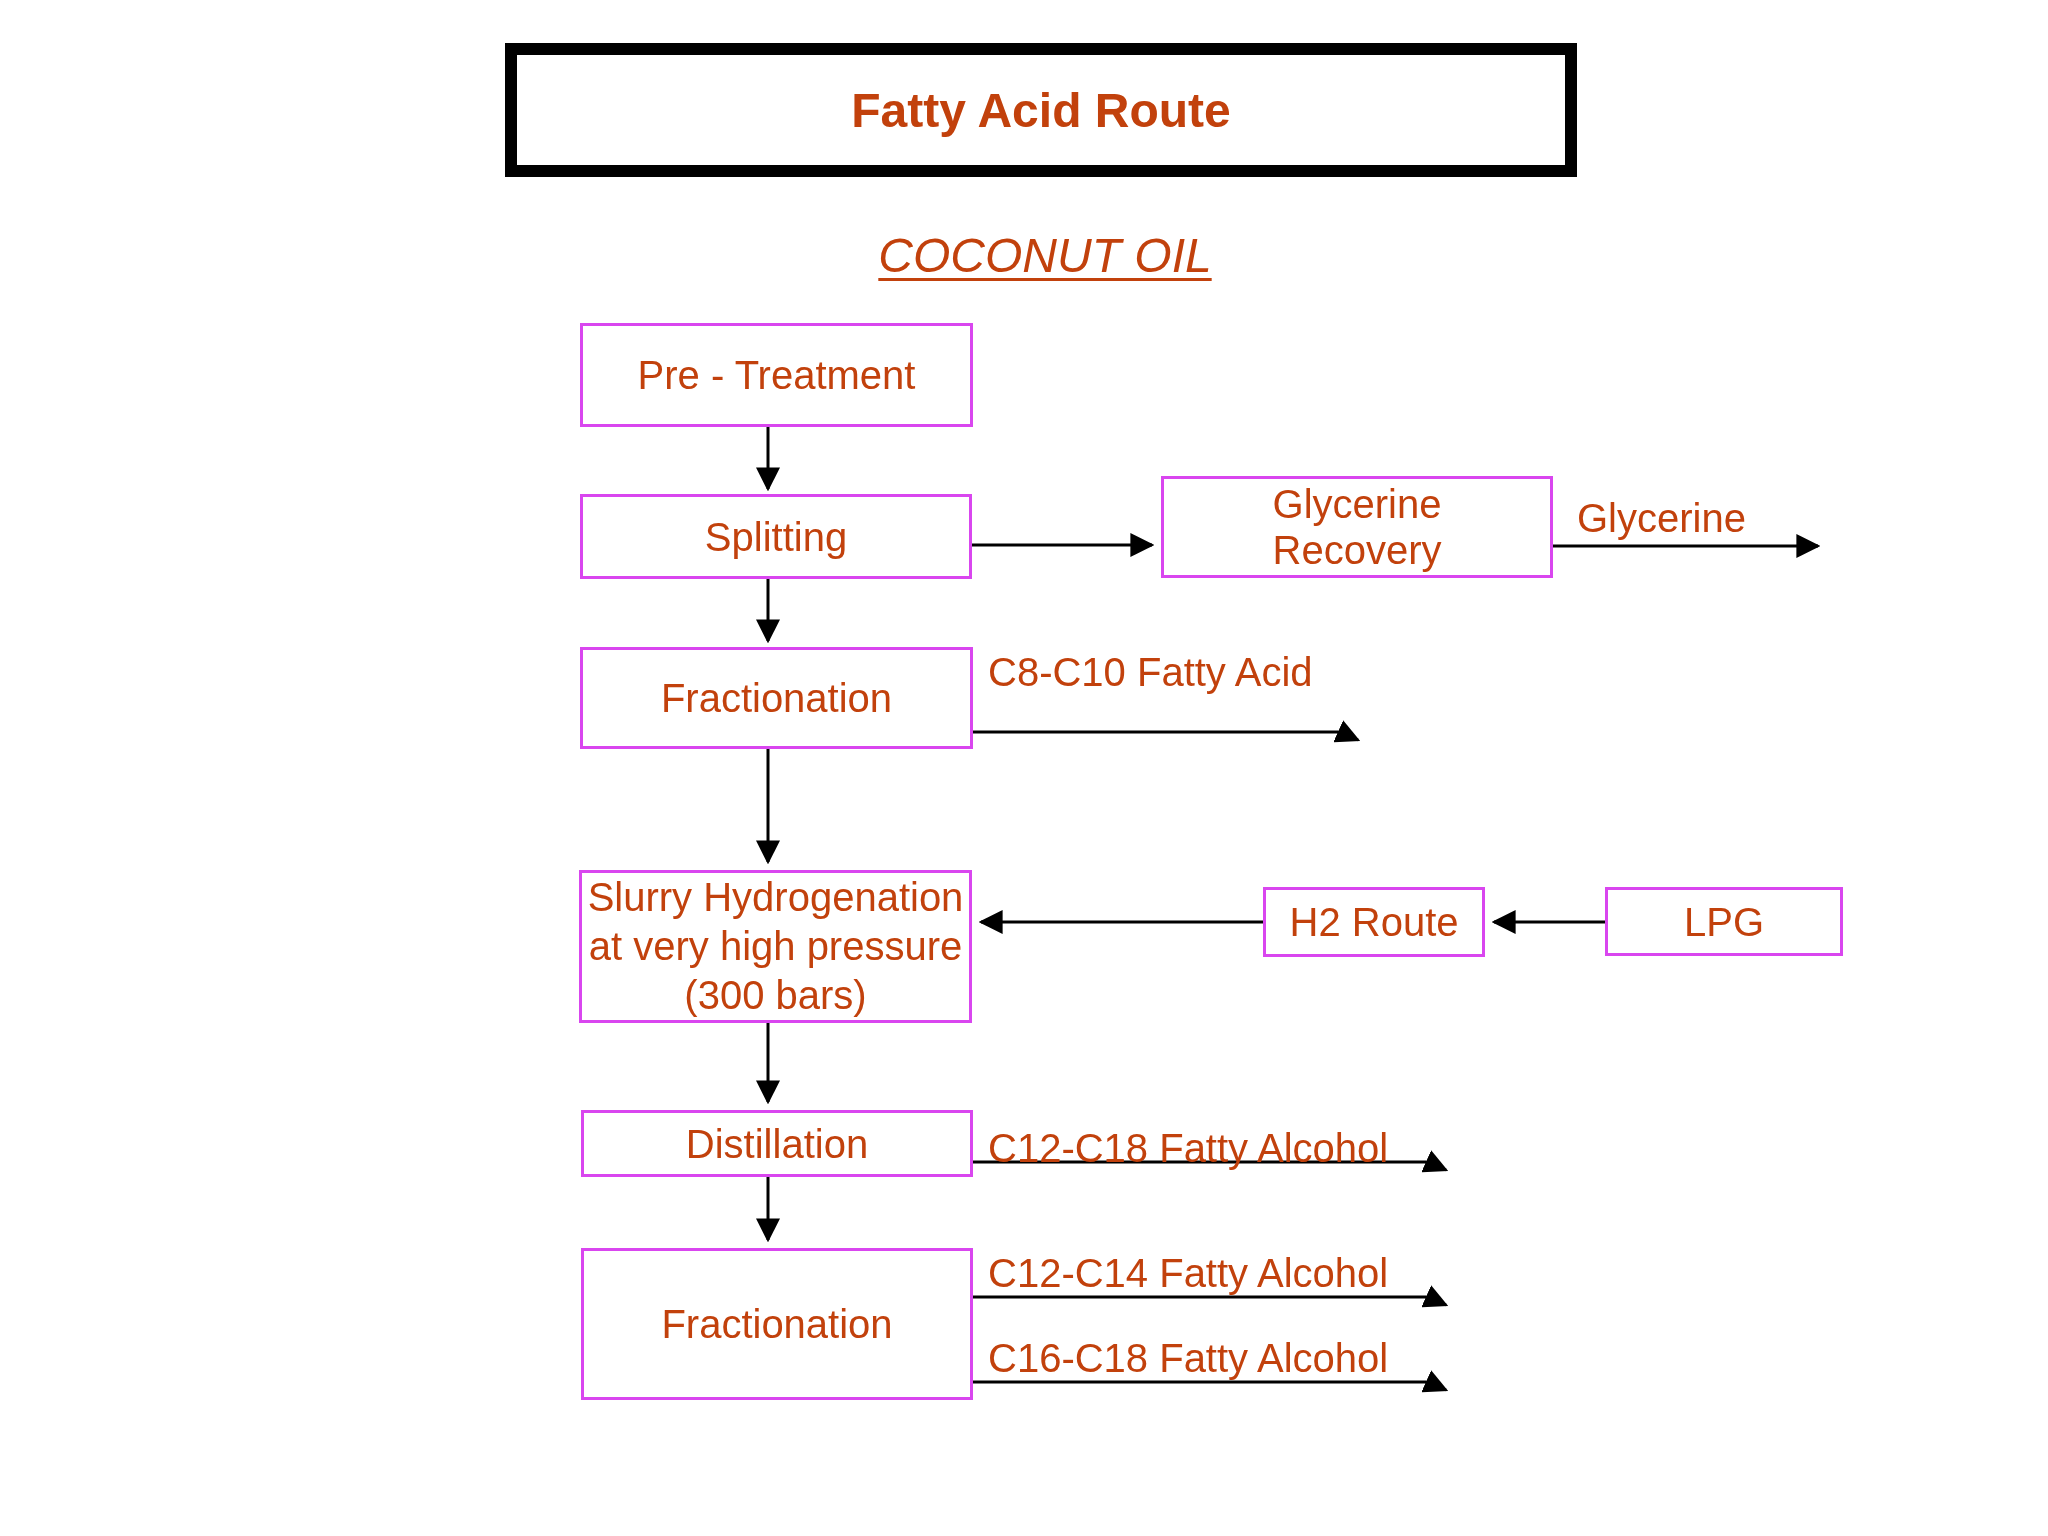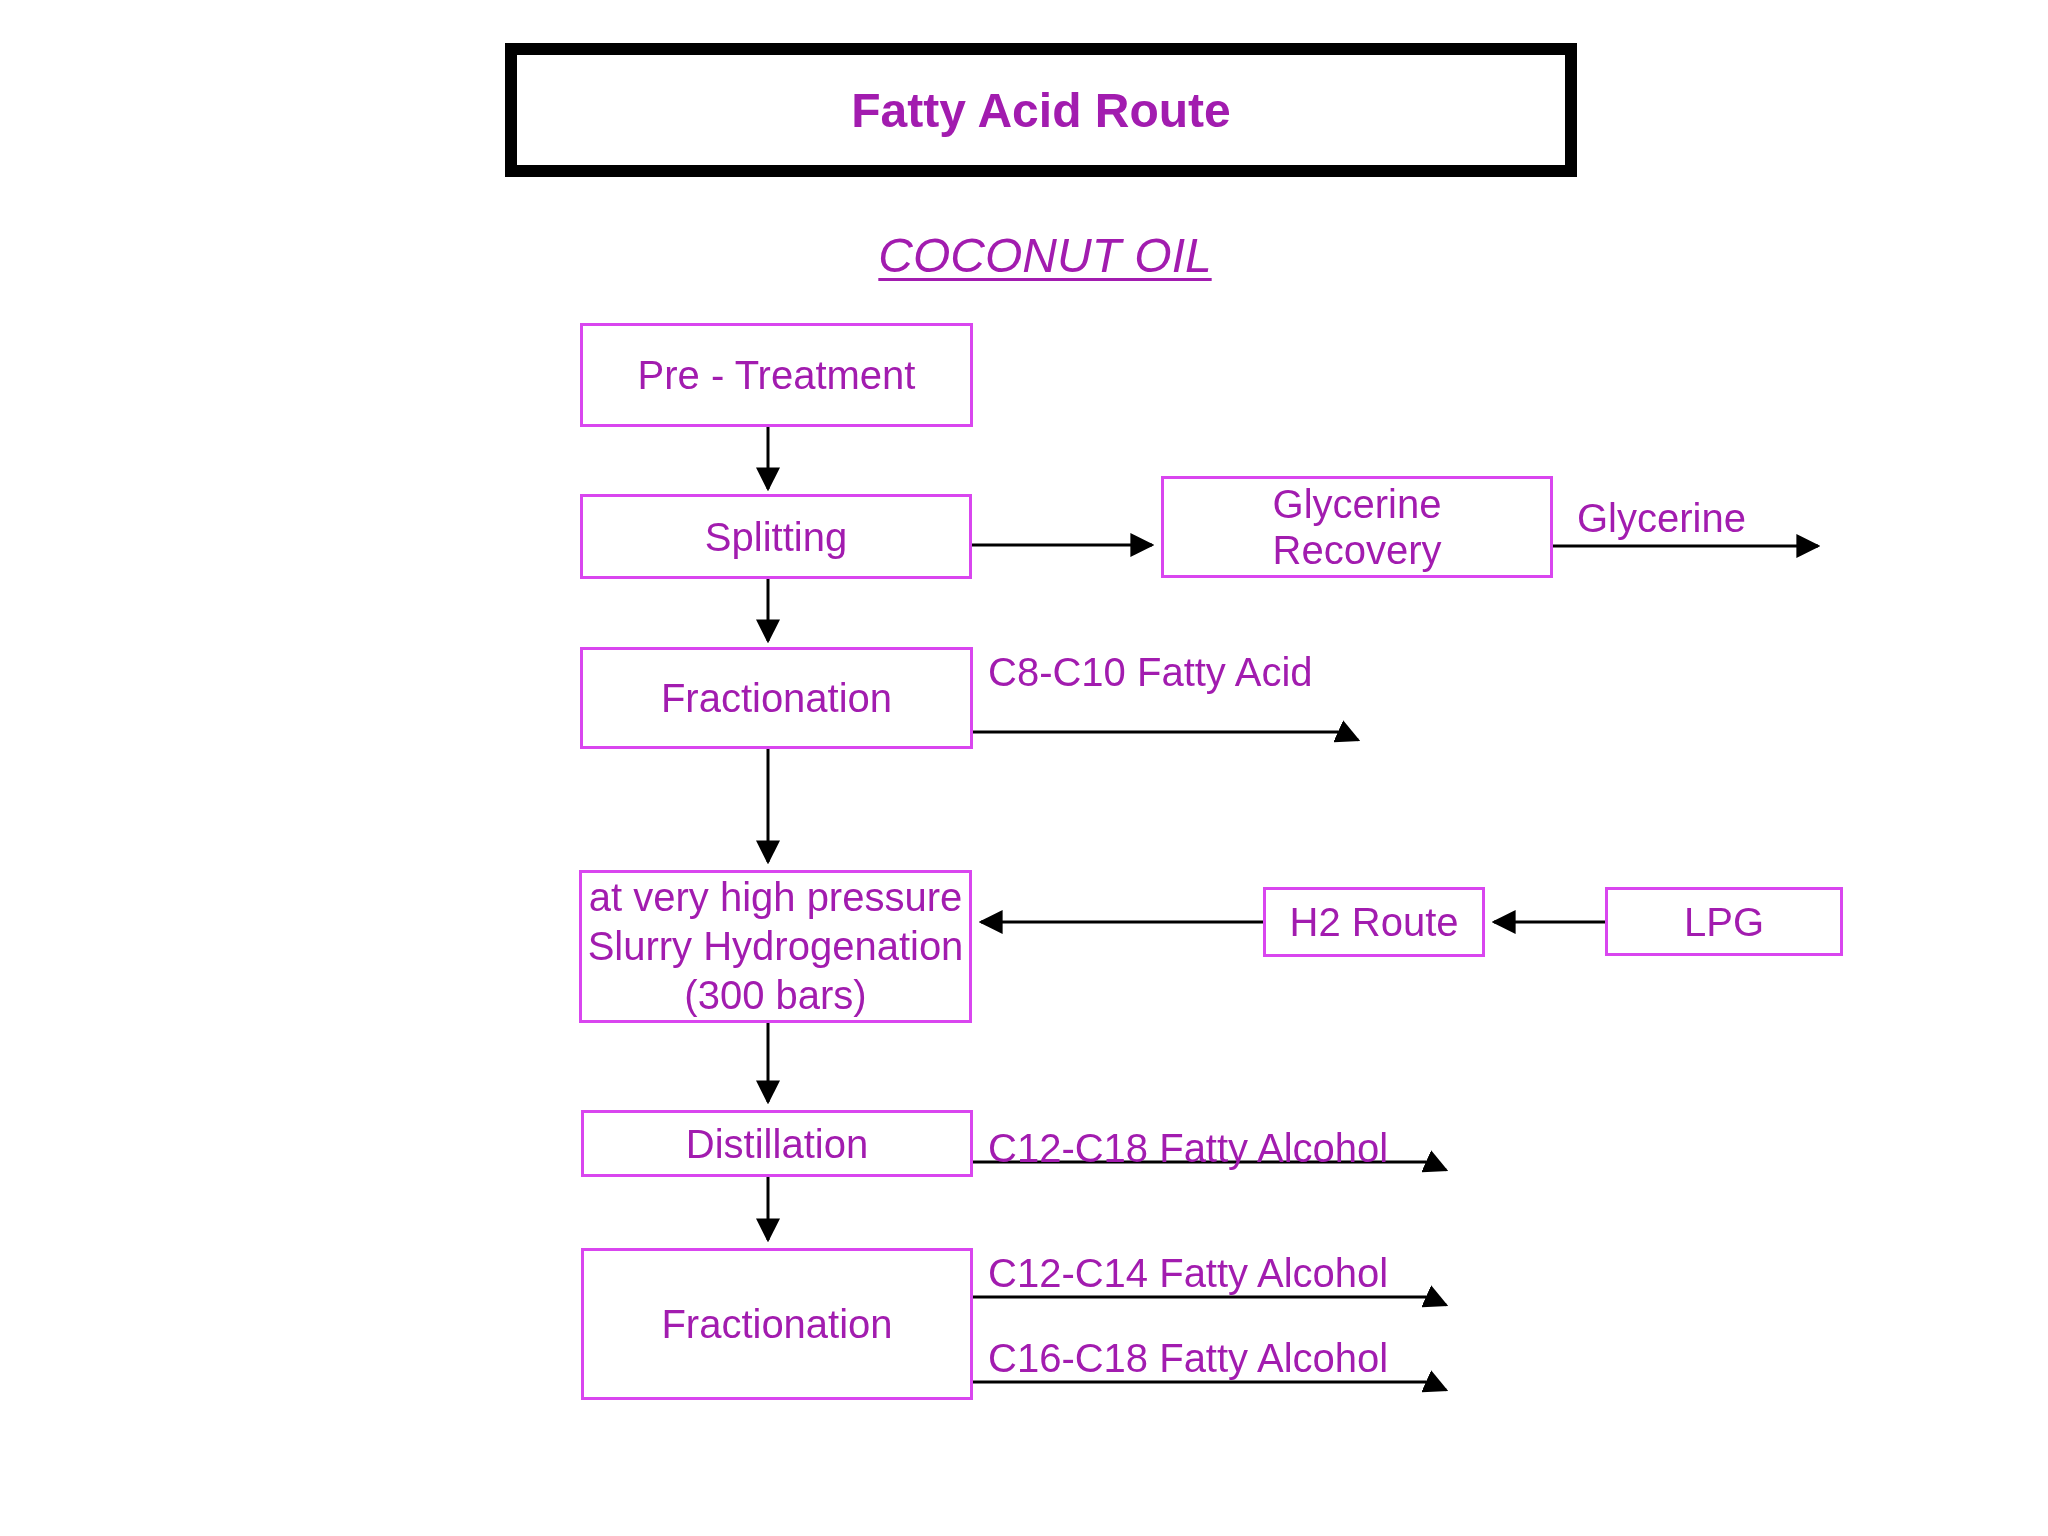--- a/index.html
+++ b/index.html
@@ -6,21 +6,21 @@
     margin: 0;
     padding: 0;
     background: #ffffff;
   }
   #canvas {
     position: relative;
     width: 2048px;
     height: 1536px;
     background: #ffffff;
     font-family: "Liberation Sans", sans-serif;
-    color: #a21caf;
+    color: #c2410c;
     overflow: hidden;
   }
   #connector-layer {
     position: absolute;
     left: 0;
     top: 0;
     width: 2048px;
     height: 1536px;
   }
   .titlebox {
@@ -133,22 +133,22 @@
   <div class="node" id="n-glyrec">
     <div>Glycerine</div>
     <div>Recovery</div>
   </div>
 
   <div class="node" id="n-frac1">
     <span>Fractionation</span>
   </div>
 
   <div class="node" id="n-slurry">
+    <div>Slurry Hydrogenation</div>
     <div>at very high pressure</div>
-    <div>Slurry Hydrogenation</div>
     <div>(300 bars)</div>
   </div>
 
   <div class="node" id="n-h2">
     <span>H2 Route</span>
   </div>
 
   <div class="node" id="n-dist">
     <span>Distillation</span>
   </div>

